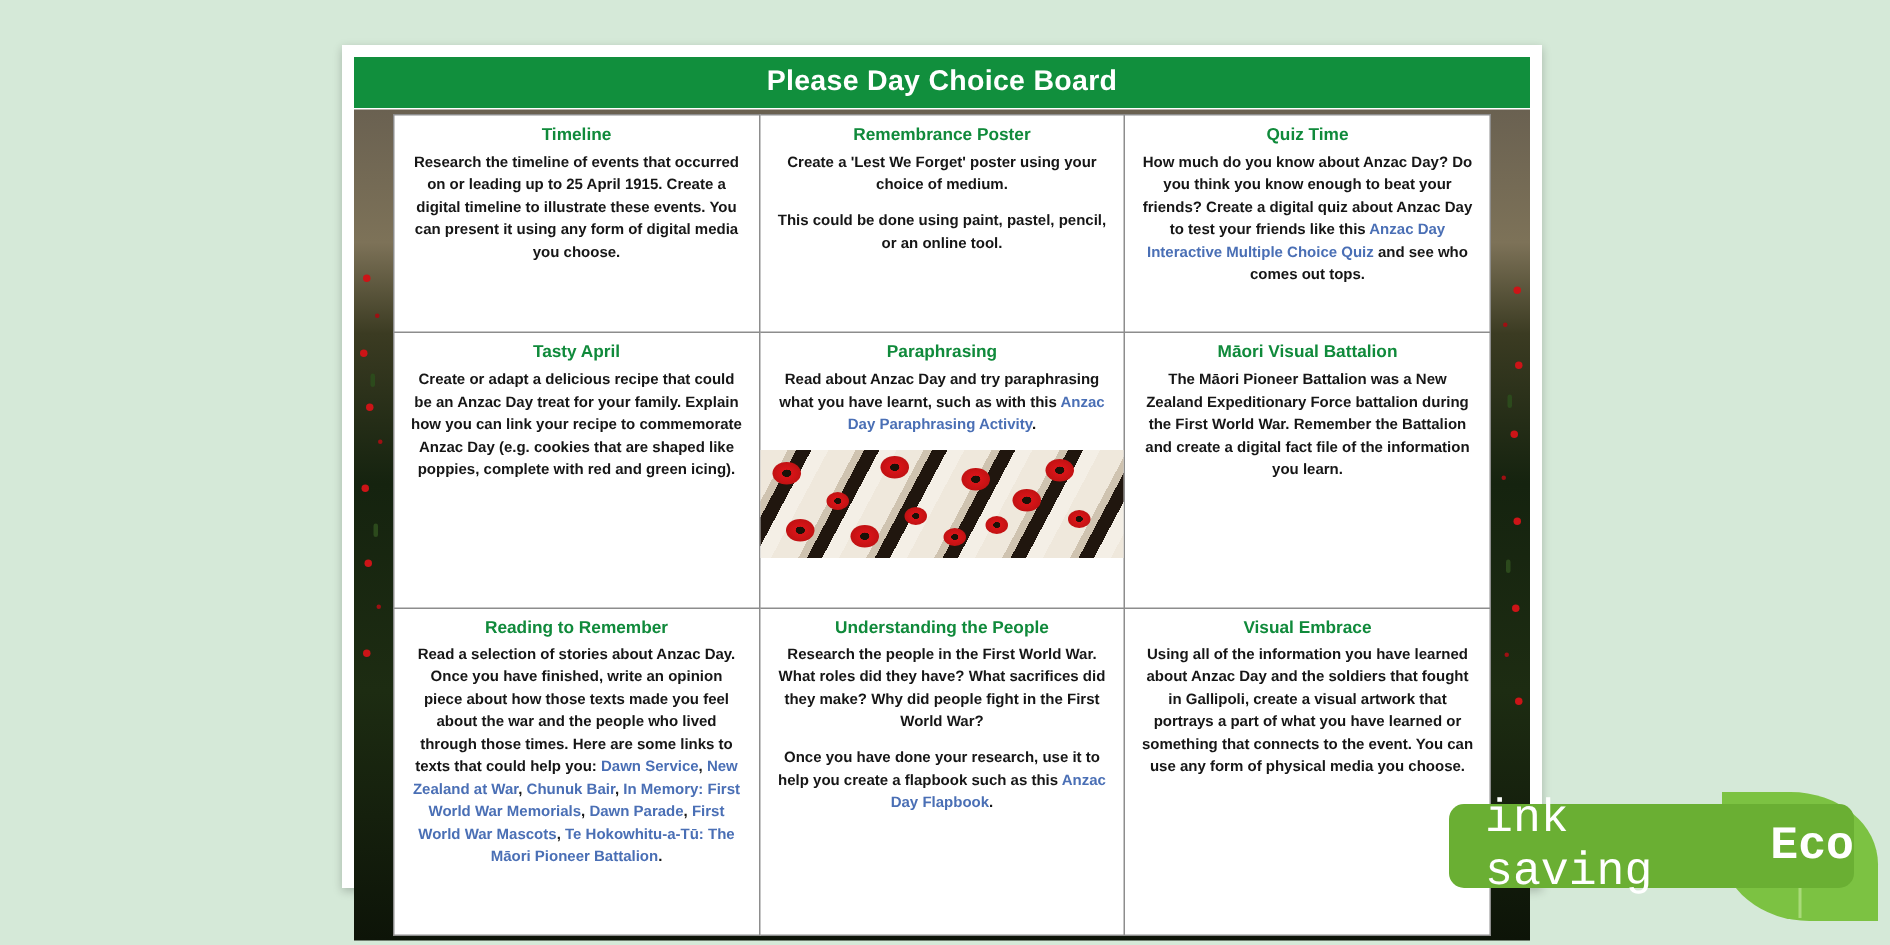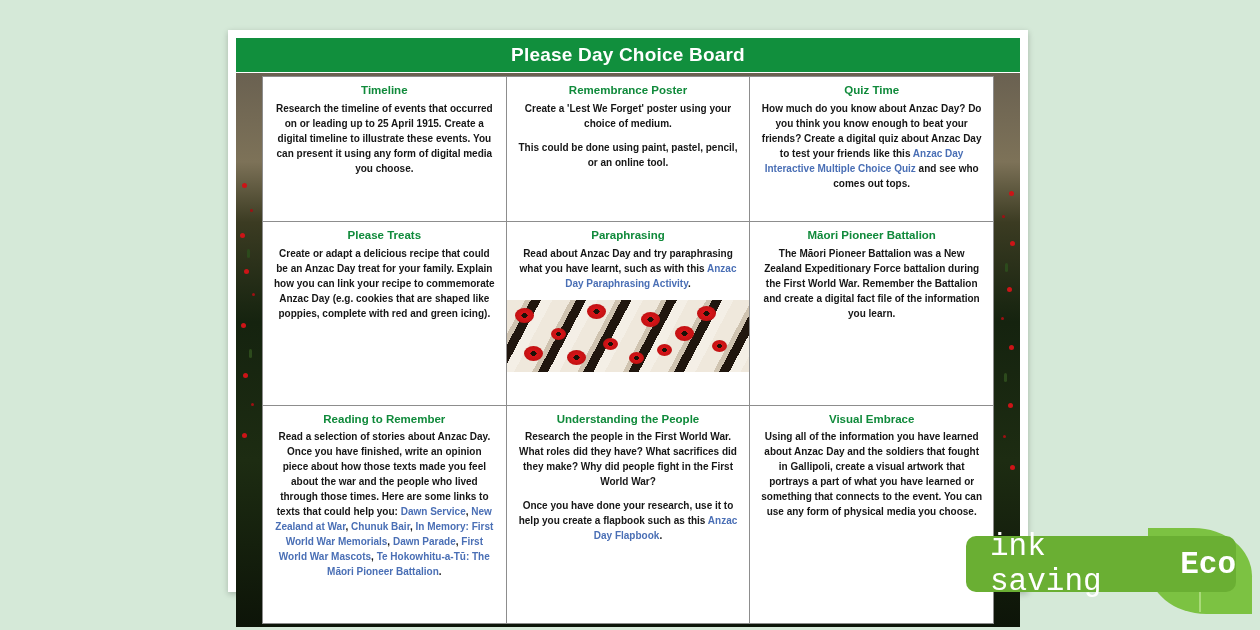--- a/index.html
+++ b/index.html
@@ -207,21 +207,21 @@
             <div class="cell-body">This could be done using paint, pastel, pencil, or an online tool.</div>
           </td>
           <td>
             <div class="cell-title">Quiz Time</div>
             <div class="cell-body"><span>How much do you know about Anzac Day? Do you think you know enough to beat your friends? Create a digital quiz about Anzac Day to test your friends like this </span><a class="lnk" href="#">Anzac Day Interactive Multiple Choice Quiz</a><span> and see who comes out tops.</span></div>
           </td>
         </tr>
 
         <tr>
           <td class="vpad-top">
-            <div class="cell-title">Please Treats</div>
+            <div class="cell-title">Tasty April</div>
             <div class="cell-body">Create or adapt a delicious recipe that could be an Anzac Day treat for your family. Explain how you can link your recipe to commemorate Anzac Day (e.g. cookies that are shaped like poppies, complete with red and green icing).</div>
           </td>
           <td>
             <div class="cell-title">Paraphrasing</div>
             <div class="cell-body"><span>Read about Anzac Day and try paraphrasing what you have learnt, such as with this </span><a class="lnk" href="#">Anzac Day Paraphrasing Activity</a><span>.</span></div>
             <div class="poppy-photo">
               <span class="p" style="left:8px;  top:8px;"></span>
               <span class="p sm" style="left:44px; top:28px;"></span>
               <span class="p" style="left:80px; top:4px;"></span>
               <span class="p sm" style="left:96px; top:38px;"></span>
@@ -229,21 +229,21 @@
               <span class="p sm" style="left:150px;top:44px;"></span>
               <span class="p" style="left:190px;top:6px;"></span>
               <span class="p sm" style="left:205px;top:40px;"></span>
               <span class="p" style="left:17px; top:46px;"></span>
               <span class="p" style="left:60px; top:50px;"></span>
               <span class="p sm" style="left:122px;top:52px;"></span>
               <span class="p" style="left:168px;top:26px;"></span>
             </div>
           </td>
           <td>
-            <div class="cell-title">Māori Pioneer Battalion</div>
+            <div class="cell-title">Māori Visual Battalion</div>
             <div class="cell-body">The Māori Pioneer Battalion was a New Zealand Expeditionary Force battalion during the First World War. Remember the Battalion and create a digital fact file of the information you learn.</div>
           </td>
         </tr>
 
         <tr>
           <td>
             <div class="cell-title">Reading to Remember</div>
             <div class="cell-body"><span>Read a selection of stories about Anzac Day. Once you have finished, write an opinion piece about how those texts made you feel about the war and the people who lived through those times.  Here are some links to texts that could help you: </span><a class="lnk" href="#">Dawn Service</a>, <a class="lnk" href="#">New Zealand at War</a>, <a class="lnk" href="#">Chunuk Bair</a>, <a class="lnk" href="#">In Memory: First World War Memorials</a>, <a class="lnk" href="#">Dawn Parade</a>, <a class="lnk" href="#">First World War Mascots</a>, <a class="lnk" href="#">Te Hokowhitu-a-Tū: The Māori Pioneer Battalion</a><span>.</span></div>
           </td>
           <td class="vpad-top2">

